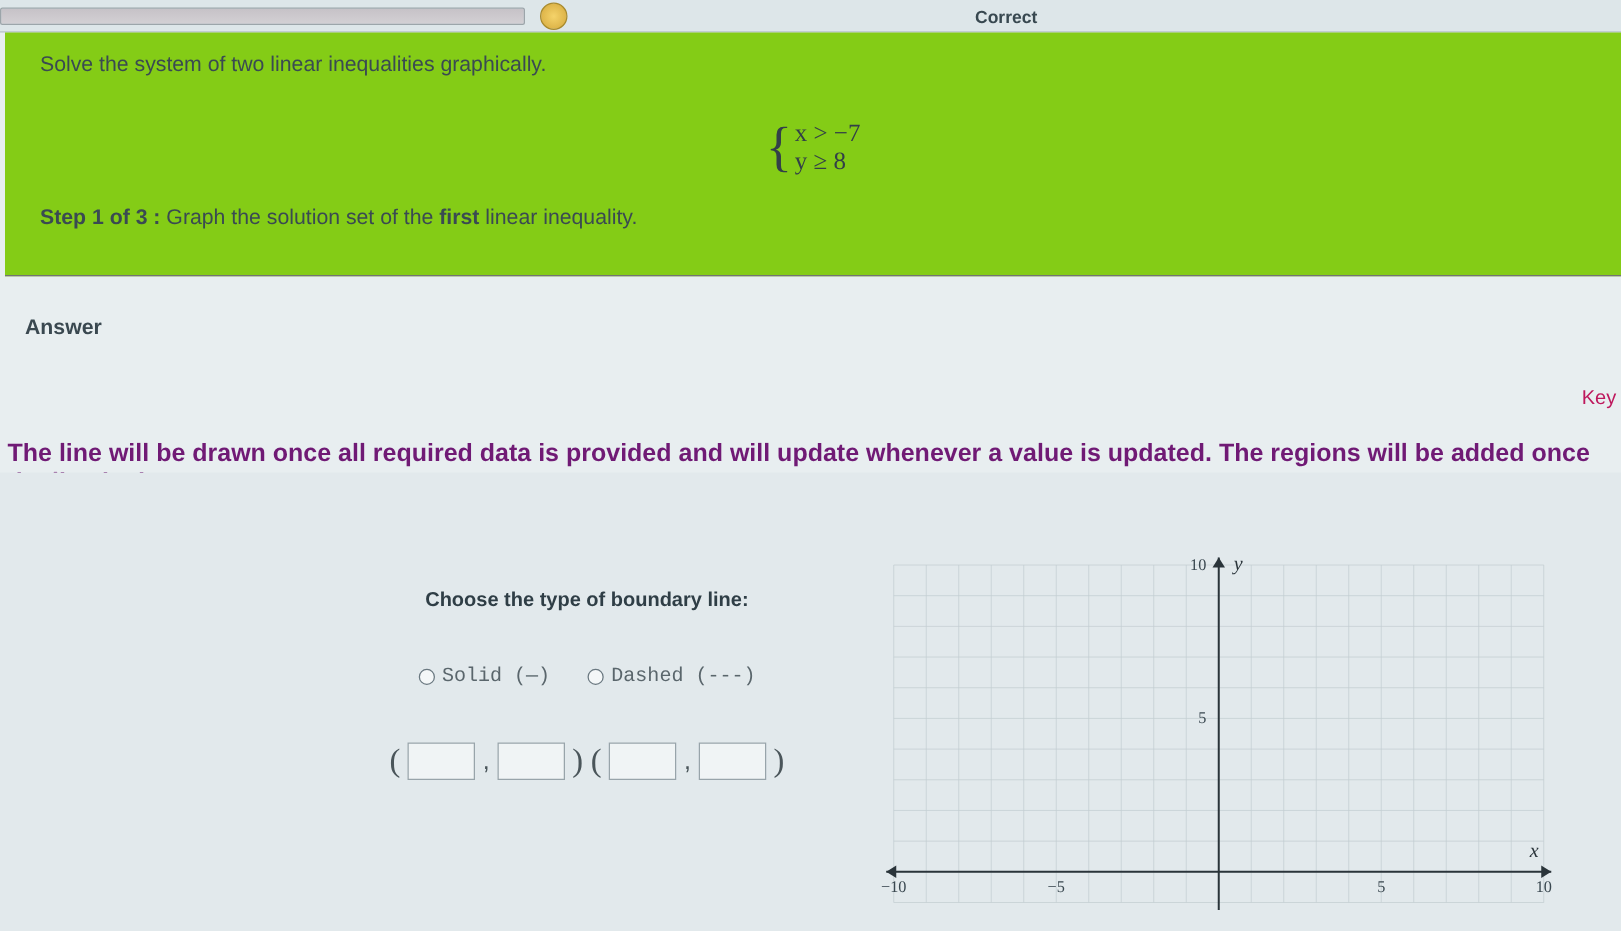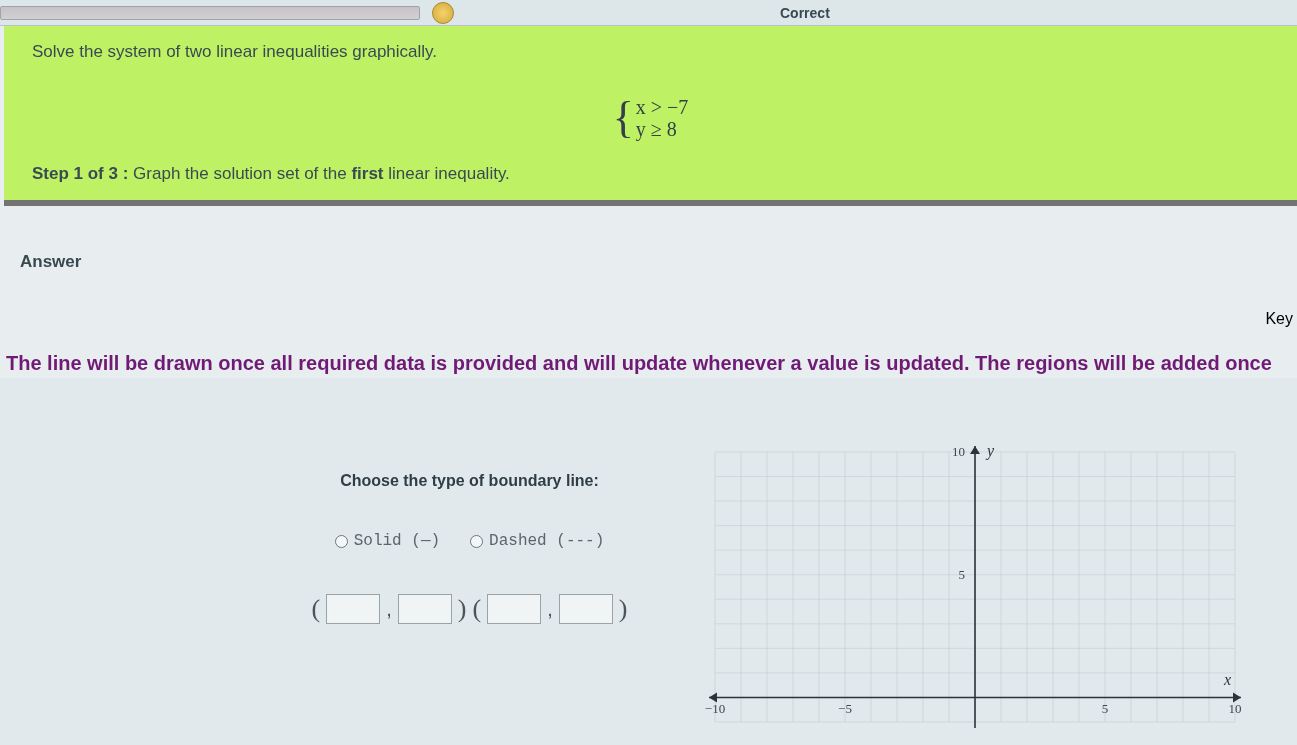--- a/index.html
+++ b/index.html
@@ -43,23 +43,23 @@
     }
     .coin {
       width: 22px; height: 22px;
       border-radius: 50%;
       background: radial-gradient(#f5d36a, #d4a83c);
       border: 1px solid #a88a2c;
     }
     .question-panel {
       position: absolute;
       top: 26px; left: 4px; right: 0;
-      background: #bef264;
-      padding: 16px 28px 16px 28px;
-      border-bottom: 6px solid #737373;
+      background: #84cc16;
+      padding: 16px 28px 36px 28px;
+      border-bottom: 1px solid #737373;
       font-size: 17px;
       color: #3a4a52;
     }
     .prompt { margin-bottom: 34px; }
     .equation-block {
       text-align: center;
       font-family: 'Times New Roman', serif;
       font-size: 20px;
       color: #334048;
       margin-bottom: 24px;
@@ -80,21 +80,21 @@
       left: 20px;
       font-weight: bold;
       font-size: 17px;
       color: #3a4850;
     }
     .key-link {
       position: absolute;
       right: 4px;
       top: 310px;
       font-size: 16px;
-      color: #000000;
+      color: #be185d;
       text-align: right;
     }
     .info-line {
       position: absolute;
       top: 352px;
       left: 4px;
       right: 4px;
       font-size: 20px;
       color: #701a75;
       padding: 0 2px;

